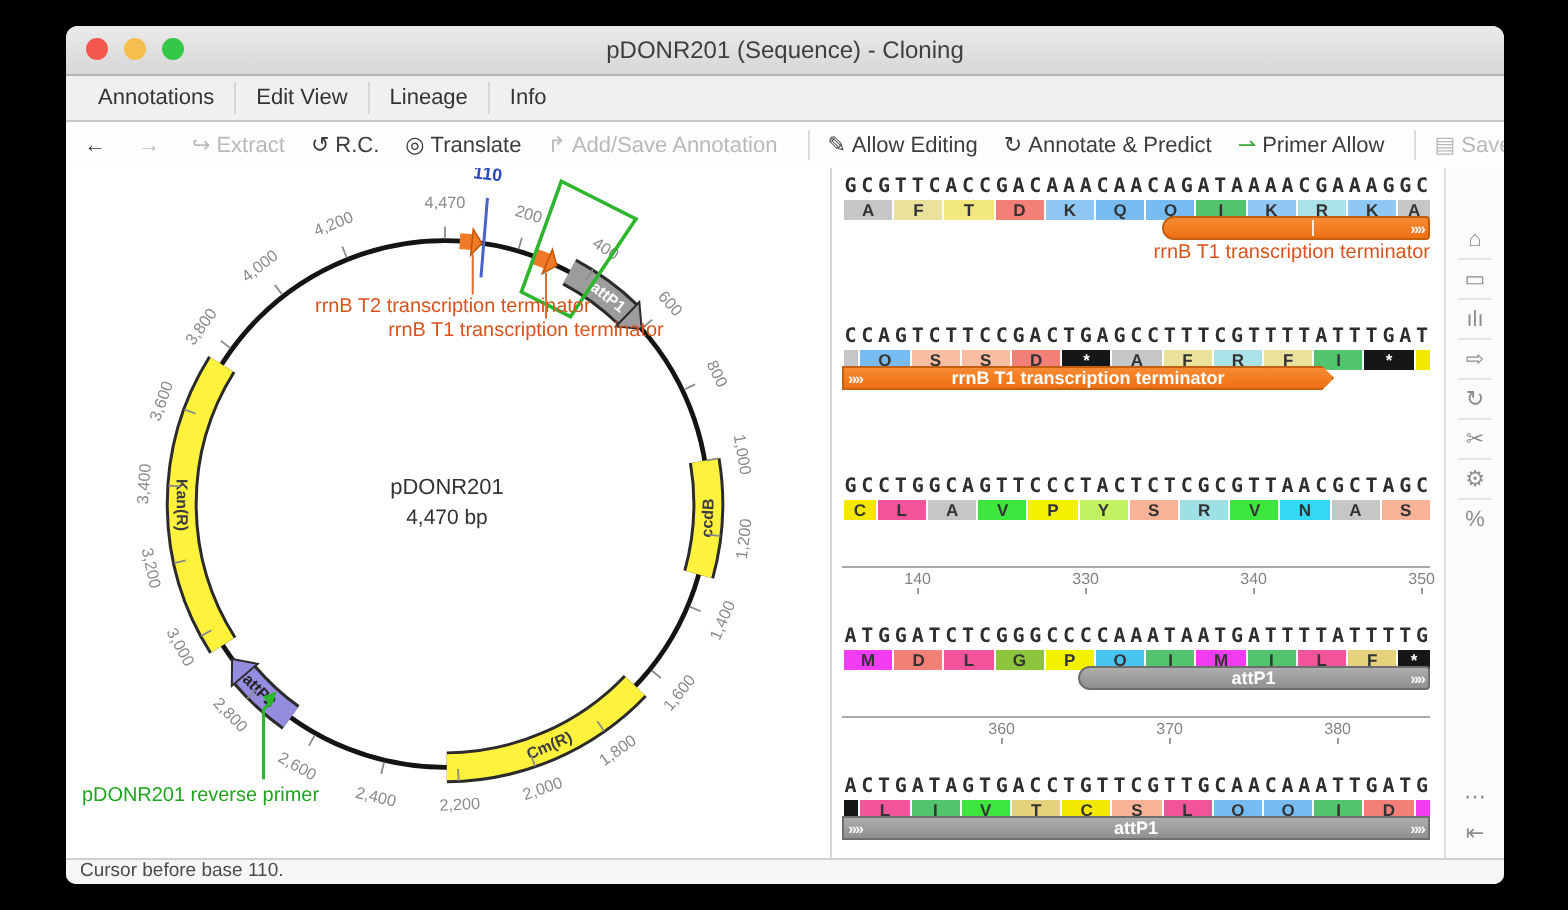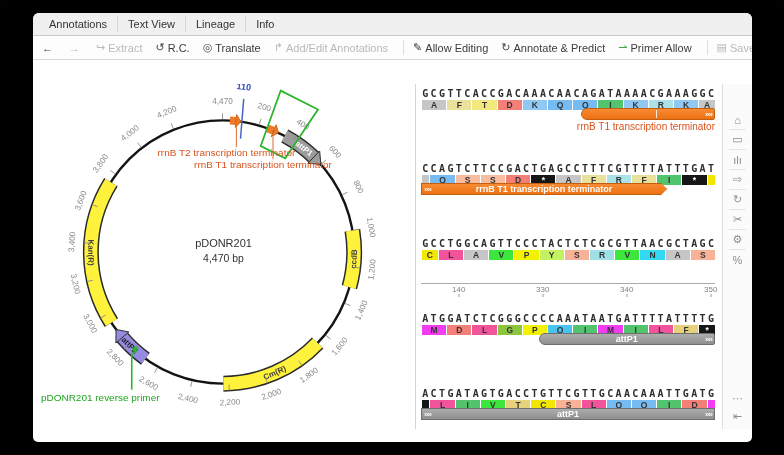--- a/index.html
+++ b/index.html
@@ -51,23 +51,29 @@
   .flabel-below{position:absolute;top:33px;right:0;font-size:10px;color:#d9531e;white-space:nowrap;}
   .ruler{position:absolute;left:0;right:0;top:45px;border-top:1px solid #ababab;height:14px;}
   .rnum{position:absolute;top:1px;transform:translateX(-50%);font-size:8px;color:#828282;}
   .rtick{position:absolute;top:10px;width:1px;height:3px;background:#9a9a9a;transform:translateX(-50%);}
 </style>
 </head>
 <body>
 
 <div class="screen">
   <div class="window">
+    <div class="titlebar">
+      <span class="tl red"></span>
+      <span class="tl yellow"></span>
+      <span class="tl green"></span>
+      <div class="title">pDONR201 (Sequence) - Cloning</div>
+    </div>
     <div class="tabbar" id="tabbar">
         <div class="tab">Annotations</div>
-        <div class="tab">Text View</div>
+        <div class="tab">Edit View</div>
         <div class="tab">Lineage</div>
         <div class="tab">Info</div>
       </div>
     <div class="toolbar">
       <div id="toolbar-items" style="display:flex;align-items:center;">
           <span class="titem">
             <span class="g">←</span>
           </span>
           <span class="titem disabled">
             <span class="g">→</span>
@@ -79,21 +85,21 @@
           <span class="titem">
             <span class="g">↺</span>
             <span>R.C.</span>
           </span>
           <span class="titem">
             <span class="g">◎</span>
             <span>Translate</span>
           </span>
           <span class="titem disabled">
             <span class="g">↱</span>
-            <span>Add/Edit Annotations</span>
+            <span>Add/Save Annotation</span>
           </span>
           <span class="tdiv"></span>
           <span class="titem">
             <span class="g">✎</span>
             <span>Allow Editing</span>
           </span>
           <span class="titem">
             <span class="g">↻</span>
             <span>Annotate &amp; Predict</span>
           </span>
@@ -482,20 +488,28 @@
               <div class="aa-cell" style="left: 34.2857%; width: 8.57143%; background: rgb(242, 242, 0);">P</div>
               <div class="aa-cell" style="left: 42.8571%; width: 8.57143%; background: rgb(73, 195, 240);">Q</div>
               <div class="aa-cell" style="left: 51.4286%; width: 8.57143%; background: rgb(82, 196, 110);">I</div>
               <div class="aa-cell" style="left: 60%; width: 8.57143%; background: rgb(242, 60, 242);">M</div>
               <div class="aa-cell" style="left: 68.5714%; width: 8.57143%; background: rgb(82, 196, 110);">I</div>
               <div class="aa-cell" style="left: 77.1429%; width: 8.57143%; background: rgb(242, 84, 156);">L</div>
               <div class="aa-cell" style="left: 85.7143%; width: 8.57143%; background: rgb(230, 210, 124);">F</div>
               <div class="aa-cell dark" style="left: 94.2857%; width: 5.71429%; background: rgb(22, 22, 22);">*</div>
             </div>
             <div class="fbar gray rleft" style="left: 40%; width: 60%;">attP1<span class="chev r">»»</span></div>
+            <div class="ruler">
+              <span class="rnum" style="left: 27.1429%;">360</span>
+              <span class="rtick" style="left: 27.1429%;"></span>
+              <span class="rnum" style="left: 55.7143%;">370</span>
+              <span class="rtick" style="left: 55.7143%;"></span>
+              <span class="rnum" style="left: 84.2857%;">380</span>
+              <span class="rtick" style="left: 84.2857%;"></span>
+            </div>
           </div>
           <div class="seq-row" style="top: 304px;">
             <div class="bases">
               <span>A</span>
               <span>C</span>
               <span>T</span>
               <span>G</span>
               <span>A</span>
               <span>T</span>
               <span>A</span>
@@ -554,14 +568,17 @@
           <div class="strip-icon">↻</div>
           <div class="strip-icon">✂</div>
           <div class="strip-icon">⚙</div>
           <div class="strip-icon nb">%</div>
           <div class="strip-bottom">
             <span>⋯</span>
             <span>⇤</span>
           </div>
         </div>
     </div>
+    <div class="statusbar">
+      <span>Cursor before base 110.</span>
+    </div>
   </div>
 </div>
 
 </body></html>

